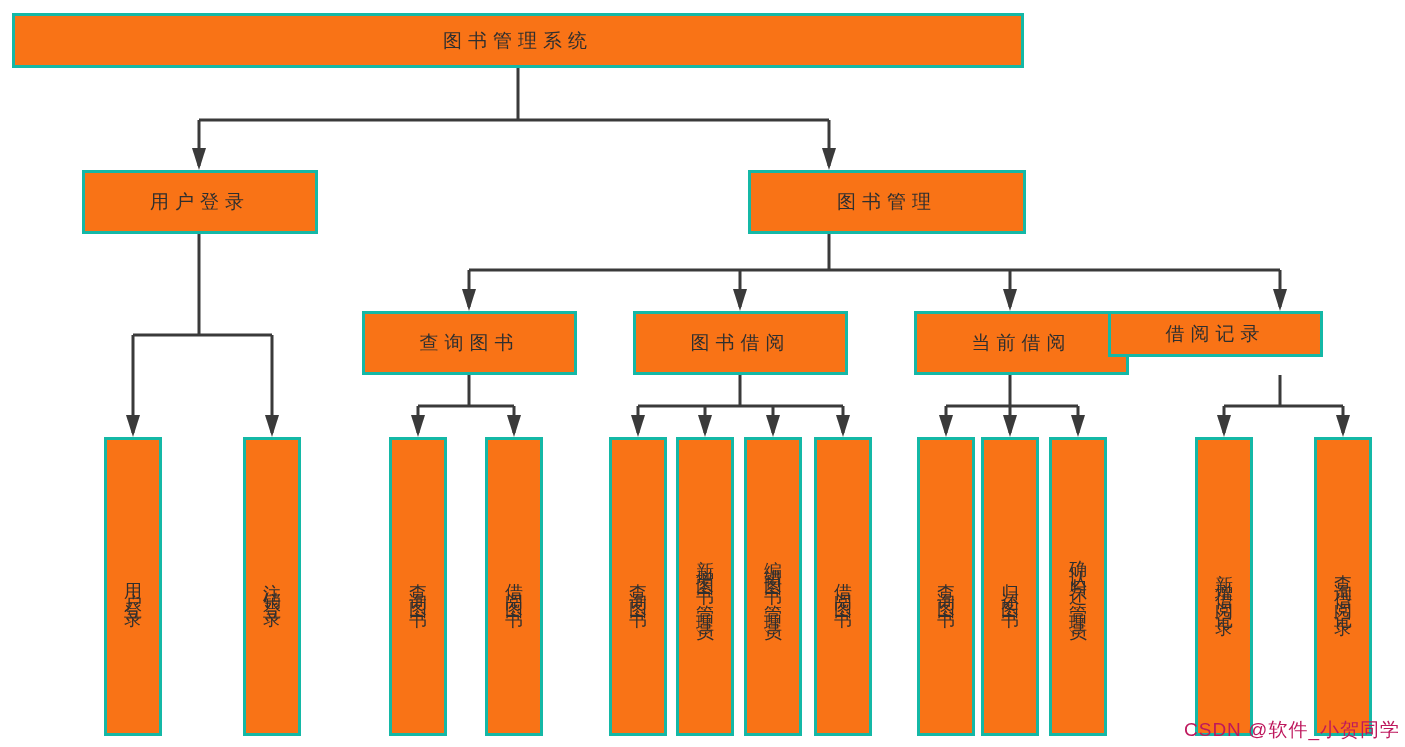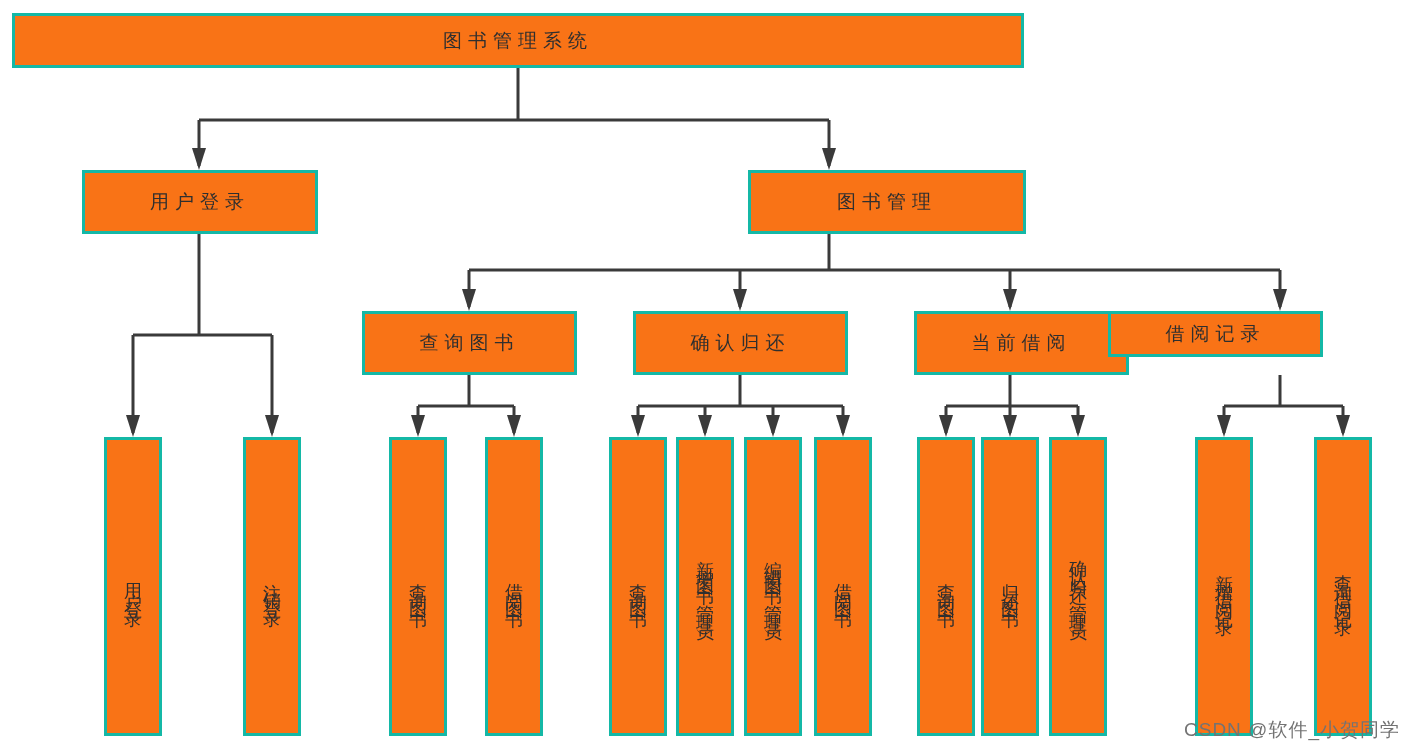--- a/index.html
+++ b/index.html
@@ -37,21 +37,21 @@
     font-size: 18px;
     letter-spacing: 9px;
     line-height: 1;
     color: #2f2f2f;
   }
   #watermark {
     position: absolute;
     left: 1184px;
     top: 717px;
     font-size: 19px;
-    color: #737373;
+    color: #be185d;
     letter-spacing: 1px;
     white-space: nowrap;
     z-index: 5;
   }
 </style>
 </head>
 <body>
 
 <div id="canvas">
 
@@ -103,21 +103,21 @@
     <span class="hlabel">用户登录</span>
   </div>
   <div class="box" style="left:712px; top:170px; width:278px; height:64px;margin-left:36px;">
     <span class="hlabel">图书管理</span>
   </div>
 
   <div class="box" style="left:362px; top:311px; width:215px; height:64px;">
     <span class="hlabel">查询图书</span>
   </div>
   <div class="box" style="left:633px; top:311px; width:215px; height:64px;">
-    <span class="hlabel">确认归还</span>
+    <span class="hlabel">图书借阅</span>
   </div>
   <div class="box" style="left:902px; top:311px; width:215px; height:64px;margin-left:12px;">
     <span class="hlabel">当前借阅</span>
   </div>
   <div class="box" style="left:1108px; top:311px; width:215px; height:46px;">
     <span class="hlabel">借阅记录</span>
   </div>
 
   <div class="box leaf" style="left:104px; top:437px; width:58px; height:299px;">
     <span class="vlabel">用户登录</span>

